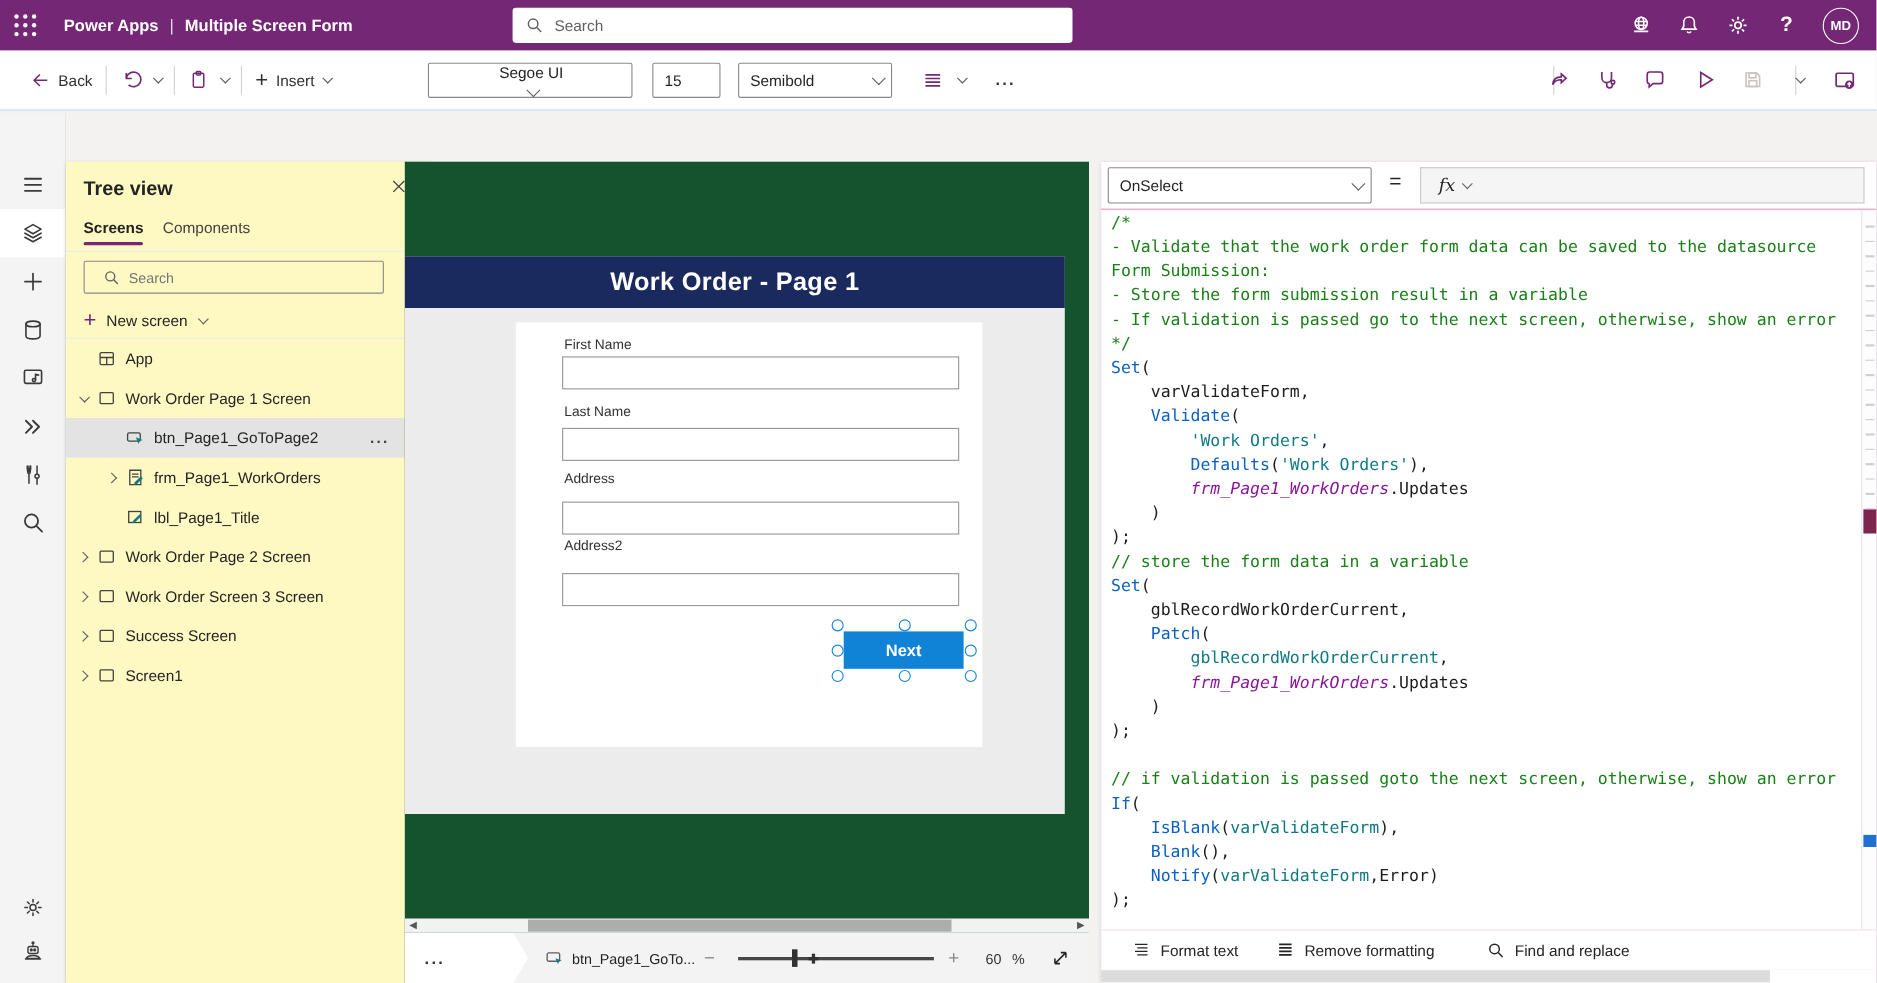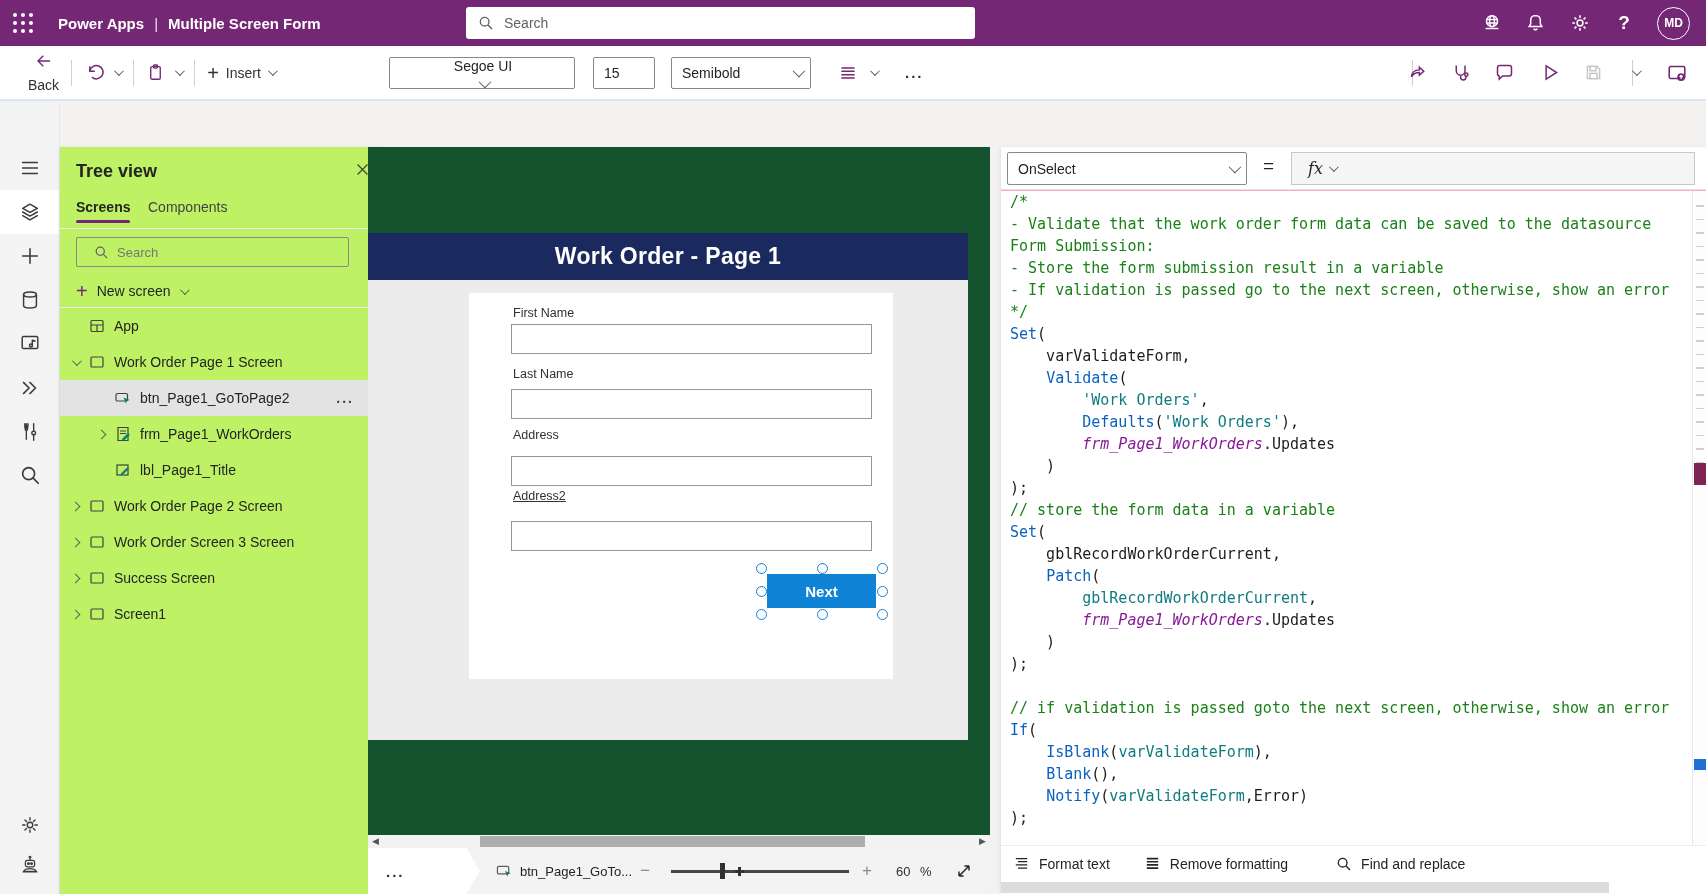--- a/index.html
+++ b/index.html
@@ -30,21 +30,21 @@
   .chev.small { width:7px; height:7px; }
   .chev.right { transform:rotate(-45deg); }
   .dots3 { letter-spacing:2px; font-weight:bold; color:#323130; font-size:15px; }
 
   
   #rail { left:0; top:103px; width:60px; height:791px; background:#f4f4f4; border-right:1px solid #e7e7e7; }
   .railBtn { position:absolute; left:0; width:59px; height:44px; display:flex; align-items:center; justify-content:center; color:#3b3a39; cursor:pointer; }
   .railBtn.active { background:#fff; }
 
   
-  #treePanel { left:60px; top:147px; width:328px; height:747px; background:#bef264; box-shadow:0 1px 4px rgba(0,0,0,.12); }
+  #treePanel { left:60px; top:147px; width:328px; height:747px; background:#fef9c3; box-shadow:0 1px 4px rgba(0,0,0,.12); }
   #treeTitle { position:absolute; left:16px; top:14px; font-size:18px; font-weight:600; color:#242424; }
   #treeClose { position:absolute; right:14px; top:14px; width:20px; height:20px; color:#424242; cursor:pointer; }
   .tab { position:absolute; top:52px; font-size:14px; cursor:pointer; }
   #tabScreens { left:16px; color:#242424; font-weight:600; }
   #tabScreens::after { content:""; position:absolute; left:0; right:0; bottom:-8px; height:3px; background:#742774; border-radius:2px; }
   #tabComponents { left:88px; color:#424242; }
   #treeTabDivider { position:absolute; left:0; top:81px; width:308px; height:1px; background:#ececec; }
   #treeSearch { position:absolute; left:16px; top:90px; width:273px; height:30px; border:1px solid #8a8886; border-radius:2px; display:flex; align-items:center; padding-left:9px; color:#767676; }
   #treeSearch span { font-size:13px; margin-left:8px; }
   #newScreen { position:absolute; left:16px; top:129px; height:30px; display:flex; align-items:center; gap:9px; font-size:14px; color:#242424; cursor:pointer; }
@@ -90,21 +90,21 @@
   #fxBox { position:absolute; left:290px; top:5px; width:404px; height:33px; background:#f5f5f5; border:1px solid #c8c8c8; display:flex; align-items:center; padding-left:16px; gap:6px; cursor:pointer; }
   #fxBox .fx { font-family:"DejaVu Serif", serif; font-style:italic; font-size:16px; color:#242424; }
   #codeArea { position:absolute; left:0; top:44px; width:691px; height:654px; background:#fff; overflow:hidden; cursor:text; }
   .codeLine { white-space:pre; font-family:"DejaVu Sans Mono", monospace; font-size:15px; line-height:22px; padding-left:9px; }
   .cm { color:#1a8118; } .kw { color:#0b61c1; } .str { color:#0f7b80; }
   .ctl { color:#881798; font-style:italic; } .pl { color:#1d1d1d; }
   #overview { position:absolute; right:0; top:44px; width:14px; height:654px; background:#fdfdfd; border-left:1px solid #e8e8e8; }
   .ovTick { position:absolute; left:3px; width:8px; height:1.5px; background:#cfcfcf; }
   #ovMarkerMaroon { position:absolute; left:1px; top:272px; width:12px; height:22px; background:#7e2450; }
   #ovMarkerBlue { position:absolute; left:1px; top:568px; width:12px; height:11px; background:#1f6fd4; }
-  #codeFooter { position:absolute; left:0; top:698px; width:705px; height:36px; background:#fff; border-top:1px solid #ececec; display:flex; align-items:center; gap:34px; padding-left:12px; }
+  #codeFooter { position:absolute; left:0; top:698px; width:705px; height:36px; background:#fff; border-top:1px solid #ececec; display:flex; align-items:center; gap:34px; padding-left:28px; }
   .footBtn { display:flex; align-items:center; gap:9px; font-size:14px; color:#242424; cursor:pointer; }
   #codeHScroll { position:absolute; left:0; top:734px; width:705px; height:13px; background:#fff; }
   #codeHScroll .thumb { position:absolute; left:0; top:1px; width:608px; height:11px; background:#dcdcdc; }
 </style>
 </head>
 <body>
 
 <div class="abs" id="appHeader">
   <div id="waffle">
       <div class="waffle-grid">
@@ -154,21 +154,21 @@
         </svg>
       </span>
     <span class="hIcon" style="font-size:19px;font-weight:bold;text-align:center;">?</span>
     <div id="avatar">
         <span>MD</span>
       </div>
   </div>
 </div>
 
 <div class="abs" id="toolbar">
-  <div class="tbItem" style="margin-left:28px;flex-direction:column;">
+  <div class="tbItem" style="margin-left:28px;">
     <span>
         <svg width="18" height="18" viewBox="0 0 24 24" fill="none" stroke="#742774" stroke-width="1.8">
           <path d="M20 12H5M11 5l-7 7 7 7"></path>
         </svg>
       </span>
     <span>Back</span>
   </div>
   <div class="tbSep"></div>
   <div class="tbItem">
       <svg width="20" height="20" viewBox="0 0 24 24" fill="none" stroke="#742774" stroke-width="1.8">
@@ -477,21 +477,21 @@
     <div id="screenTitleBar">
         <span>Work Order - Page 1</span>
       </div>
     <div id="formCard">
       <div class="fLabel" style="top:13px;">First Name</div>
       <div class="fInput" style="top:31px;"></div>
       <div class="fLabel" style="top:74px;">Last Name</div>
       <div class="fInput" style="top:96px;"></div>
       <div class="fLabel" style="top:135px;">Address</div>
       <div class="fInput" style="top:163px;"></div>
-      <div class="fLabel" style="top:196px;text-decoration:underline;">Address2</div>
+      <div class="fLabel" style="top:196px;">Address2</div>
       <div class="fInput" style="top:228px;"></div>
       <div id="nextBtn">
           <span>Next</span>
         </div>
       <div id="handles">
           <div class="handle" style="left: 287px; top: 270px;"></div>
           <div class="handle" style="left: 347.5px; top: 270px;"></div>
           <div class="handle" style="left: 408px; top: 270px;"></div>
           <div class="handle" style="left: 287px; top: 293px;"></div>
           <div class="handle" style="left: 408px; top: 293px;"></div>

